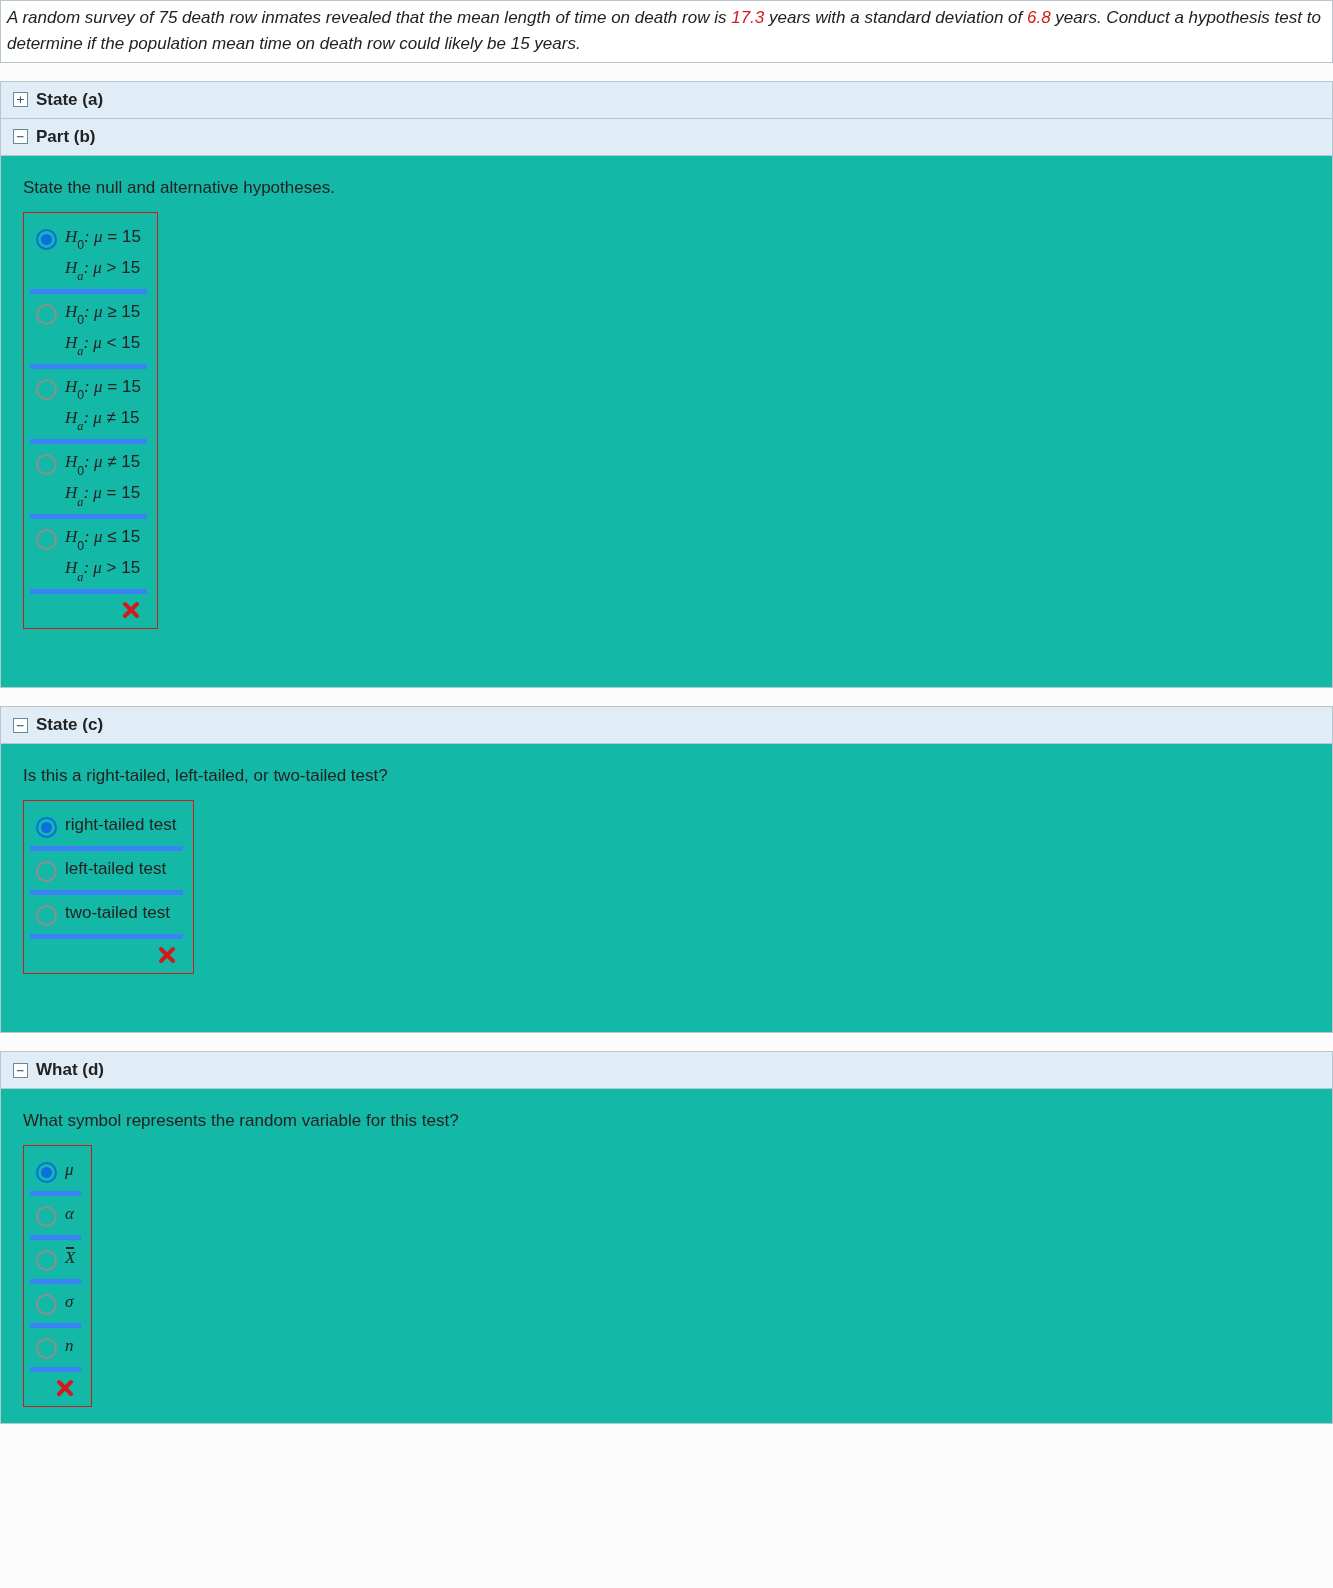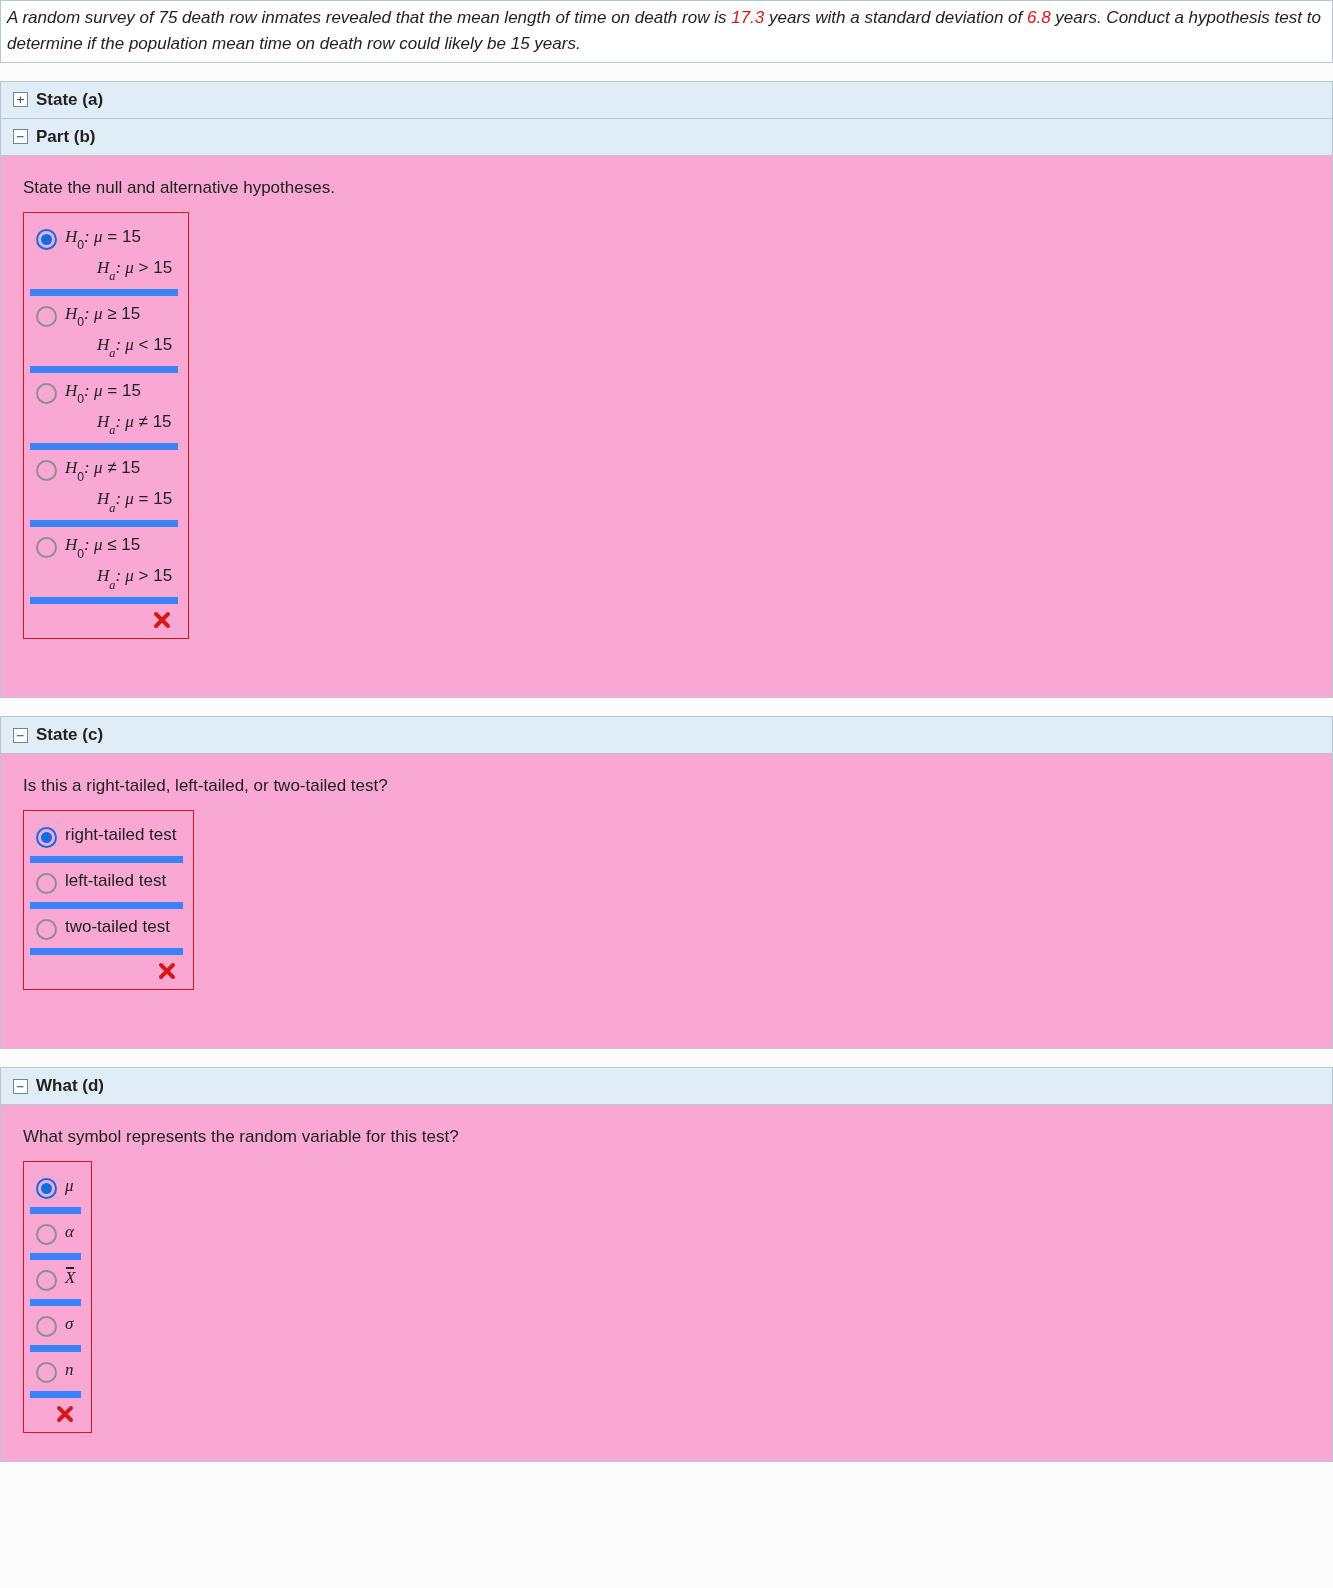--- a/index.html
+++ b/index.html
@@ -37,33 +37,33 @@
     font-size: 13px; line-height: 1;
     color: #3a5666;
     background: #fff;
     font-weight: normal;
     font-family: monospace;
   }
   .section-body {
     border: 1px solid #b8c6cf;
     border-top: none;
     padding: 22px 22px 58px 22px;
-    background: #f9a8d4;
+    background: #14b8a6;
   }
   .prompt { margin-bottom: 14px; font-size: 17px; }
   .radio-group {
     border: 1.5px solid #d31919;
     display: inline-block;
     padding: 6px 10px 6px 6px;
   }
   .radio-row {
     display: flex;
     align-items: flex-start;
     padding: 8px 6px;
-    border-bottom: 7px solid #3b82f6;
+    border-bottom: 5px solid #3b82f6;
     gap: 8px;
   }
   .radio-row:last-of-type { border-bottom: none; }
   .radio {
     width: 21px; height: 21px;
     border: 2px solid #8e8e8e;
     border-radius: 50%;
     display: inline-block;
     flex-shrink: 0;
     position: relative;
@@ -72,21 +72,21 @@
   .radio.selected { border-color: #0b6fe0; }
   .radio.selected::after {
     content: "";
     position: absolute;
     width: 11px; height: 11px;
     background: #0b6fe0;
     border-radius: 50%;
     top: 3px; left: 3px;
   }
   .opt-text { font-size: 17px; line-height: 1.2; }
-  .opt-text .line2 { margin-top: 8px; margin-left: 32px; }
+  .opt-text .line2 { margin-top: 8px; }
   .it { font-style: italic; font-family: Georgia, 'Times New Roman', serif; }
   sub { font-size: 0.72em; position: relative; top: 0.25em; }
   .feedback {
     display: flex;
     justify-content: flex-end;
     padding: 6px 6px 2px 6px;
   }
   .x-icon { width: 20px; height: 20px; }
   .xbar { position: relative; display: inline-block; }
   .xbar::before {
@@ -171,21 +171,21 @@
         <svg class="x-icon" viewBox="0 0 20 20">
           <path d="M4 4 L16 16 M16 4 L4 16" stroke="#d31919" stroke-width="4" stroke-linecap="round"></path>
         </svg>
       </div></div>
 </div>
 
 <div class="part-bar">
   <span class="expand-box">−</span>
   <span>What (d)</span>
 </div>
-<div class="section-body" style="padding-bottom:28px">
+<div class="section-body" style="padding-bottom:16px">
   <div class="prompt">What symbol represents the random variable for this test?</div>
   <div class="radio-group" id="options-d"><div class="radio-row">
         <span class="radio selected"></span>
         <span class="opt-text"><span class="it">μ</span></span>
       </div><div class="radio-row">
         <span class="radio"></span>
         <span class="opt-text"><span class="it">α</span></span>
       </div><div class="radio-row">
         <span class="radio"></span>
         <span class="opt-text"><span class="it xbar">X</span></span>

